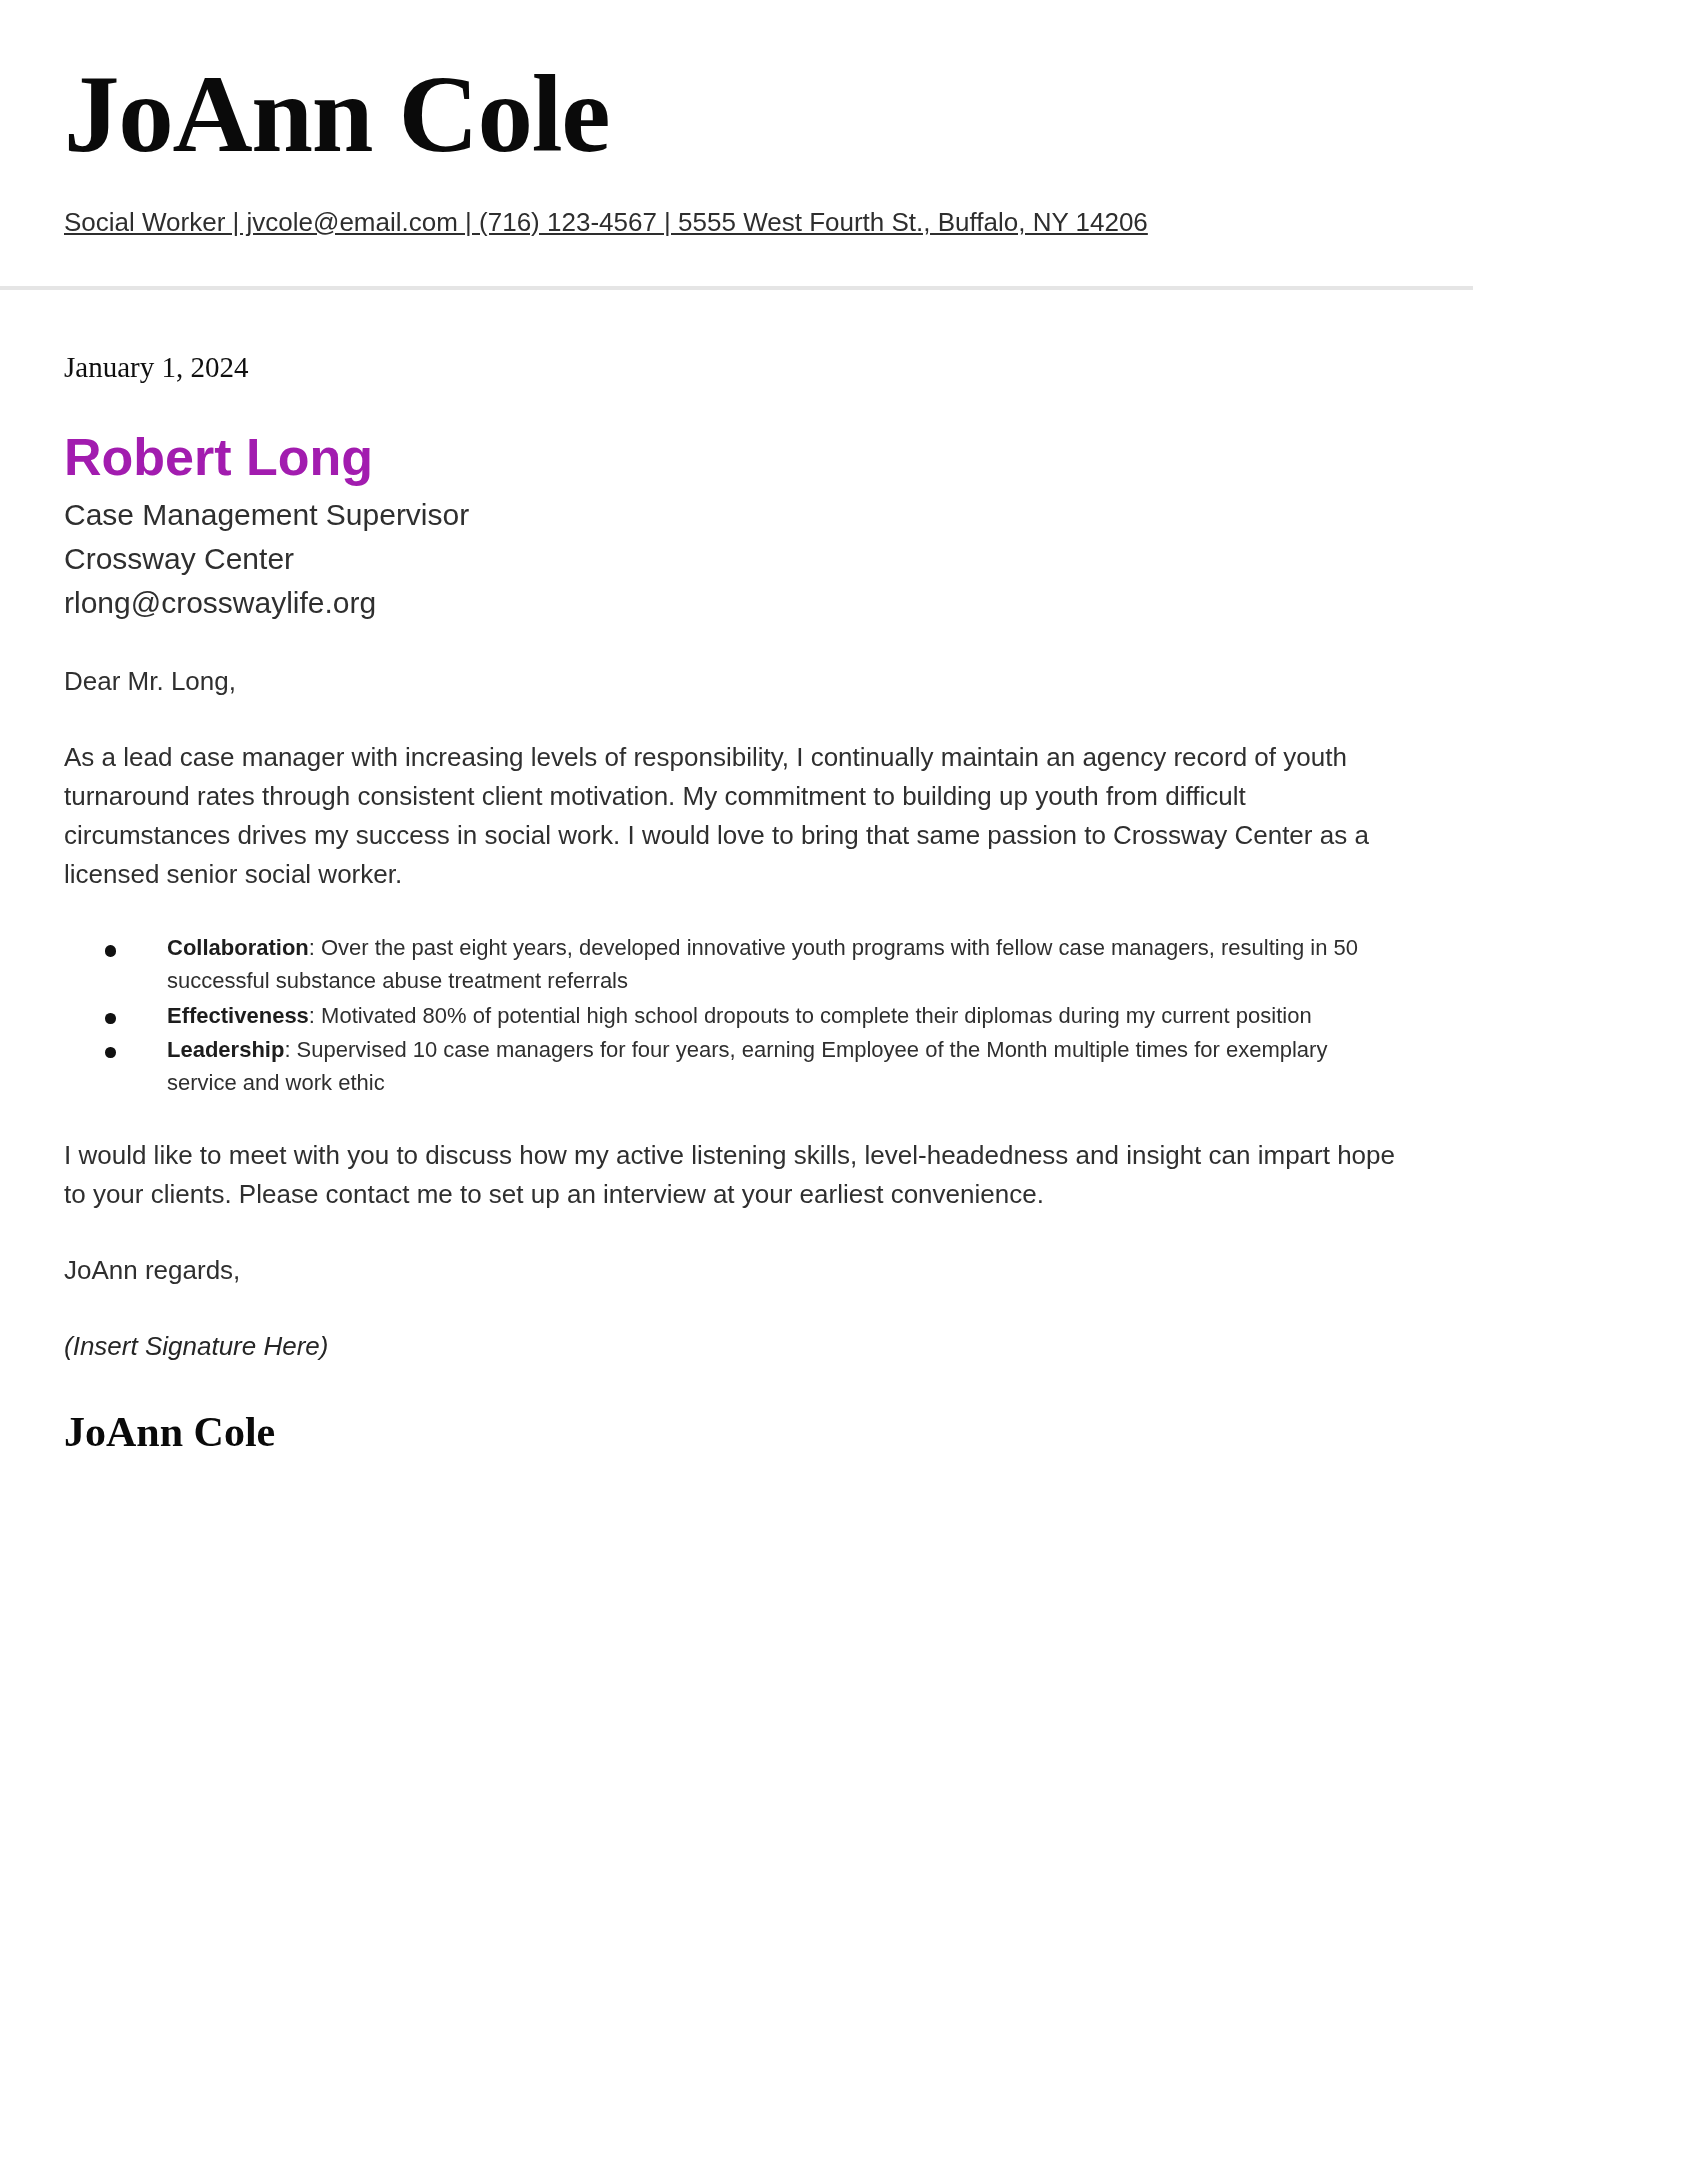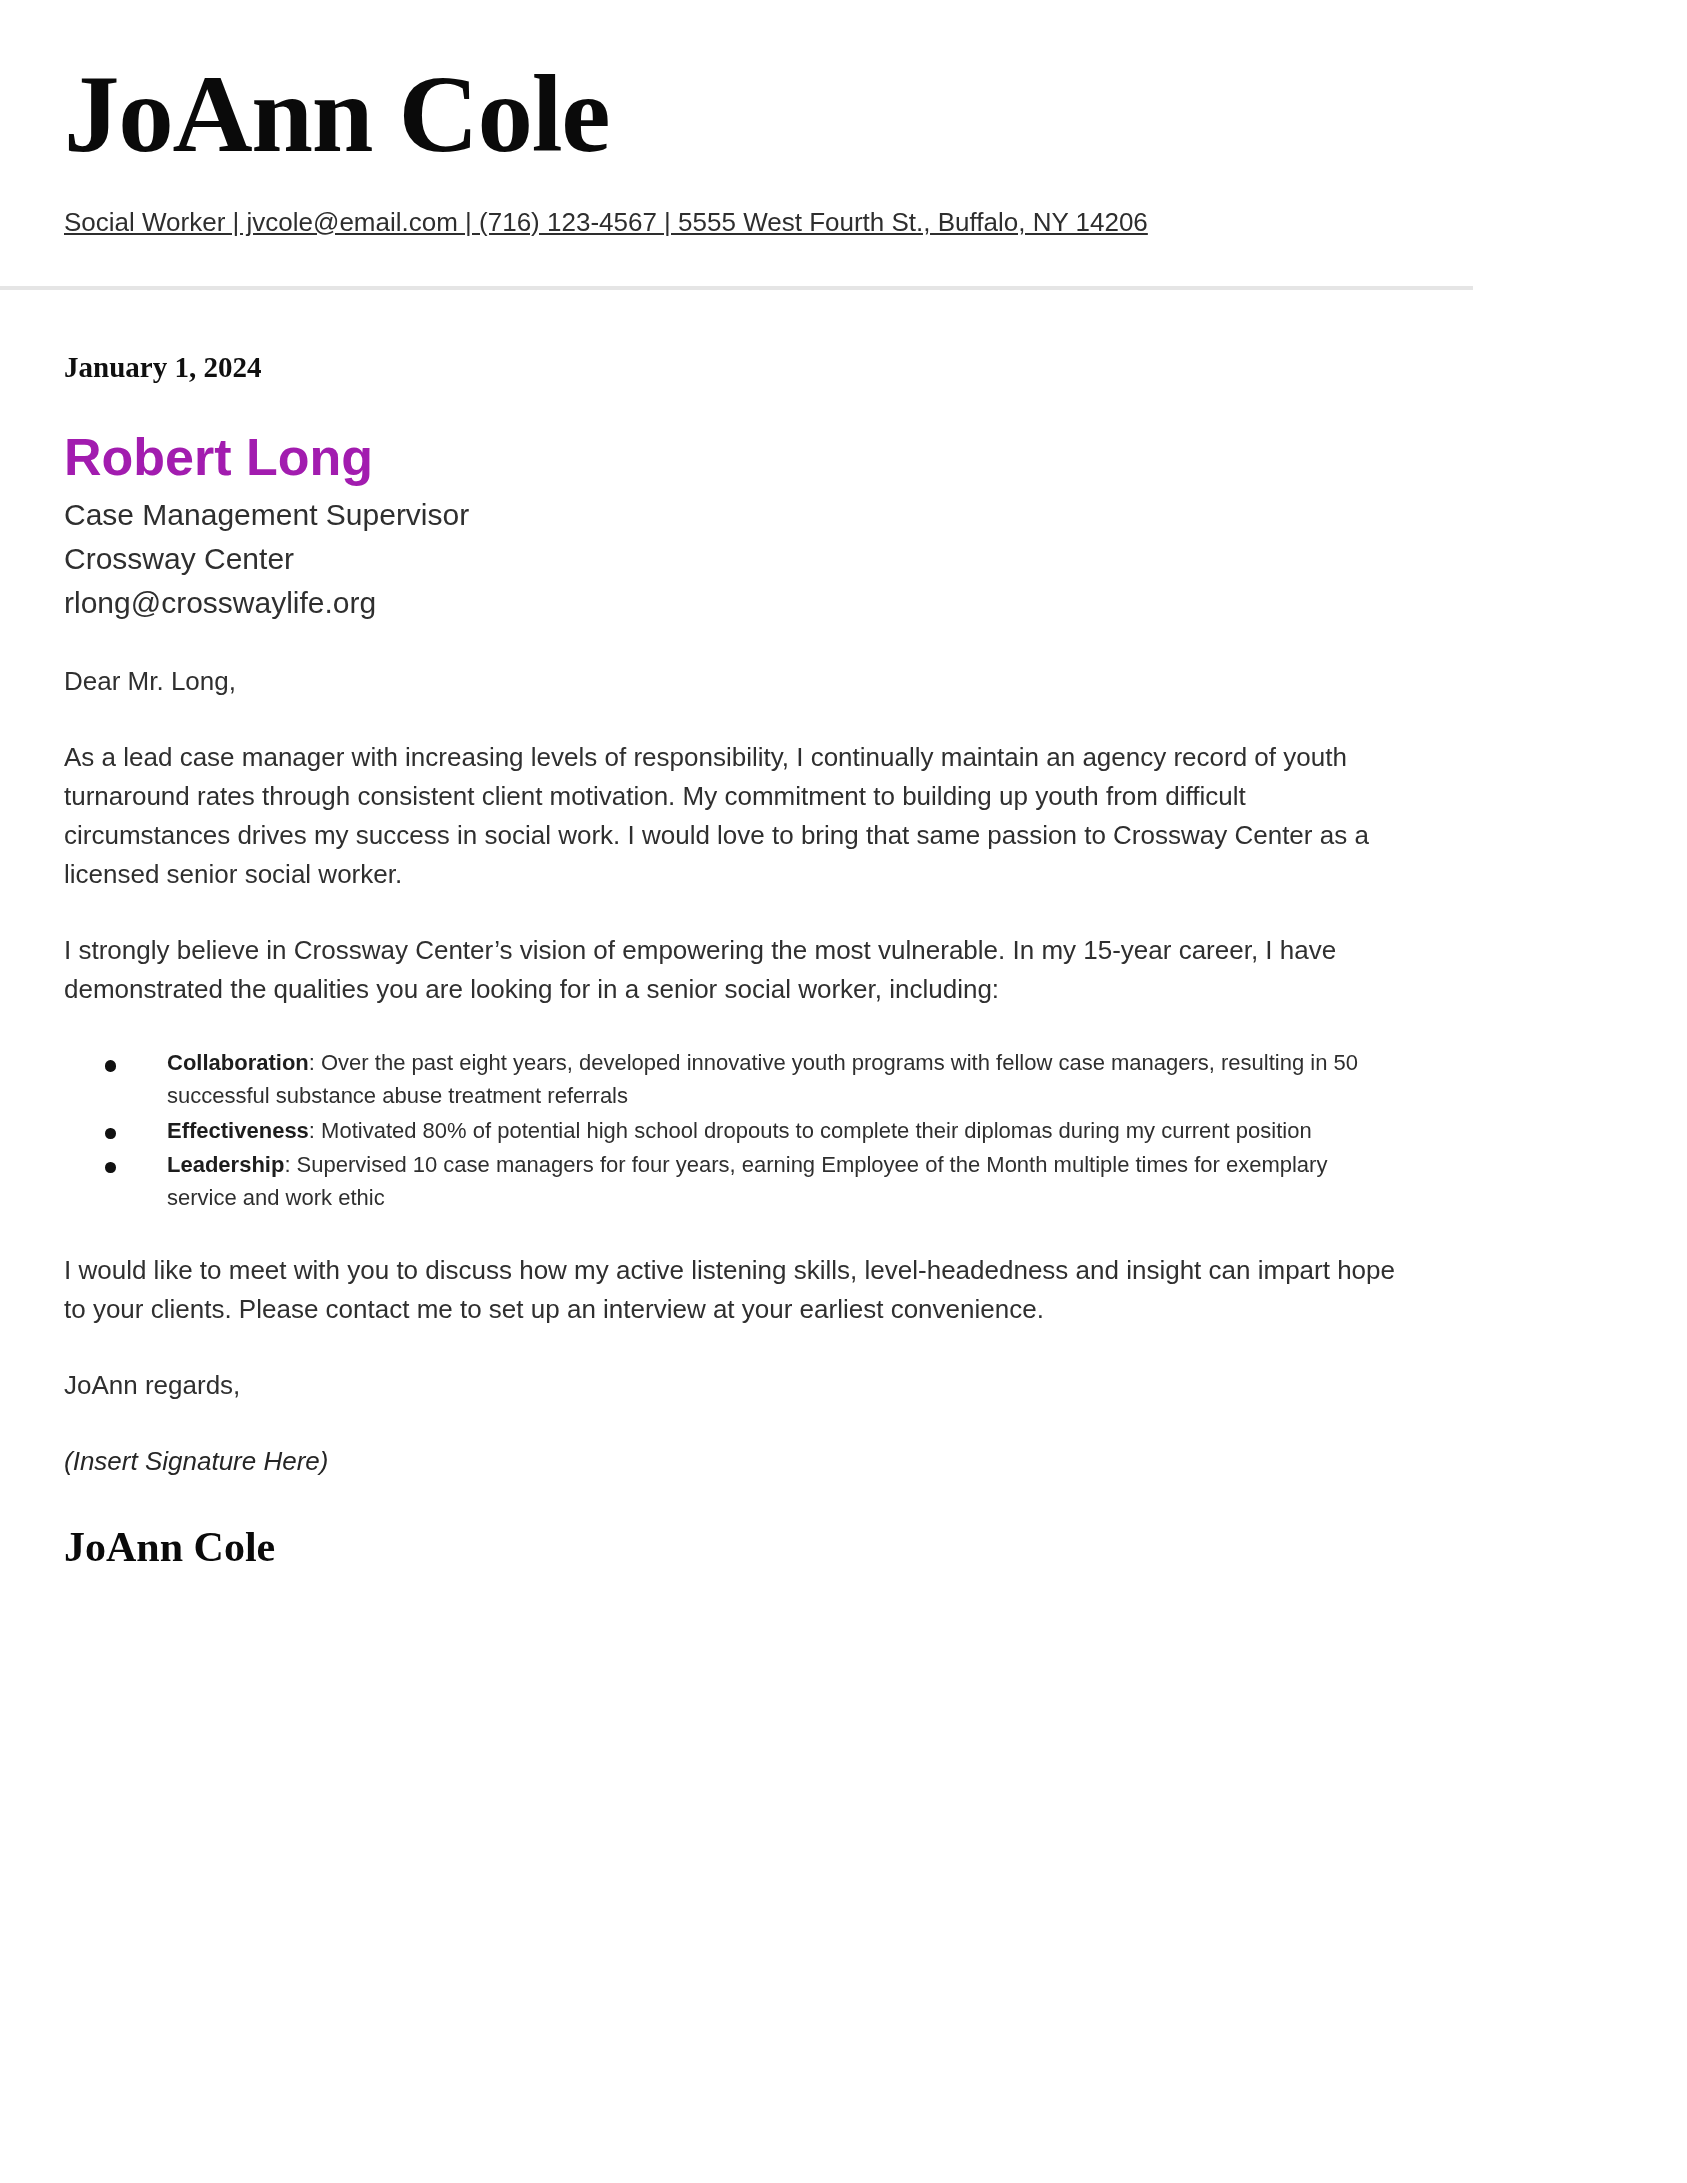--- a/index.html
+++ b/index.html
@@ -47,21 +47,21 @@
   .divider {
     border: none;
     border-top: 4px solid #e5e5e5;
     margin: 48px 0 0 0;
     width: 100%;
   }
   
   .date-line {
     margin: 61px 0 0 0;
     font-family: "Liberation Serif", serif;
-    font-weight: 700;
+    font-weight: 400;
     font-size: 29px;
     color: #101010;
   }
   .recipient-name {
     margin: 44px 0 5.3px 0;
     font-family: Liberation Sans, sans-serif;
     font-weight: 700;
     font-size: 52px;
     line-height: 1.15;
     color: #a21caf;
@@ -142,21 +142,20 @@
       <h2 class="recipient-name">Robert Long</h2>
       <p>Case Management Supervisor</p>
       <p>Crossway Center</p>
       <p>rlong@crosswaylife.org</p>
     </section>
 
     <p class="para">Dear Mr. Long,</p>
 
     <p class="para">As a lead case manager with increasing levels of responsibility, I continually maintain an agency record of youth turnaround rates through consistent client motivation. My commitment to building up youth from difficult circumstances drives my success in social work. I would love to bring that same passion to Crossway Center as a licensed senior social worker.</p>
 
-    <p class="para">I strongly believe in Crossway Center’s vision of empowering the most vulnerable. In my 15-year career, I have demonstrated the qualities you are looking for in a senior social worker, including:</p>
 
     <ul class="qualities-list">
       <li>
         <span class="bullet-dot"></span>
         <span class="li-text"><strong class="bullet-label">Collaboration</strong><span>: Over the past eight years, developed innovative youth programs with fellow case managers, resulting in 50 successful substance abuse treatment referrals</span></span>
       </li>
       <li>
         <span class="bullet-dot"></span>
         <span class="li-text"><strong class="bullet-label">Effectiveness</strong><span>: Motivated 80% of potential high school dropouts to complete their diplomas during my current position</span></span>
       </li>

